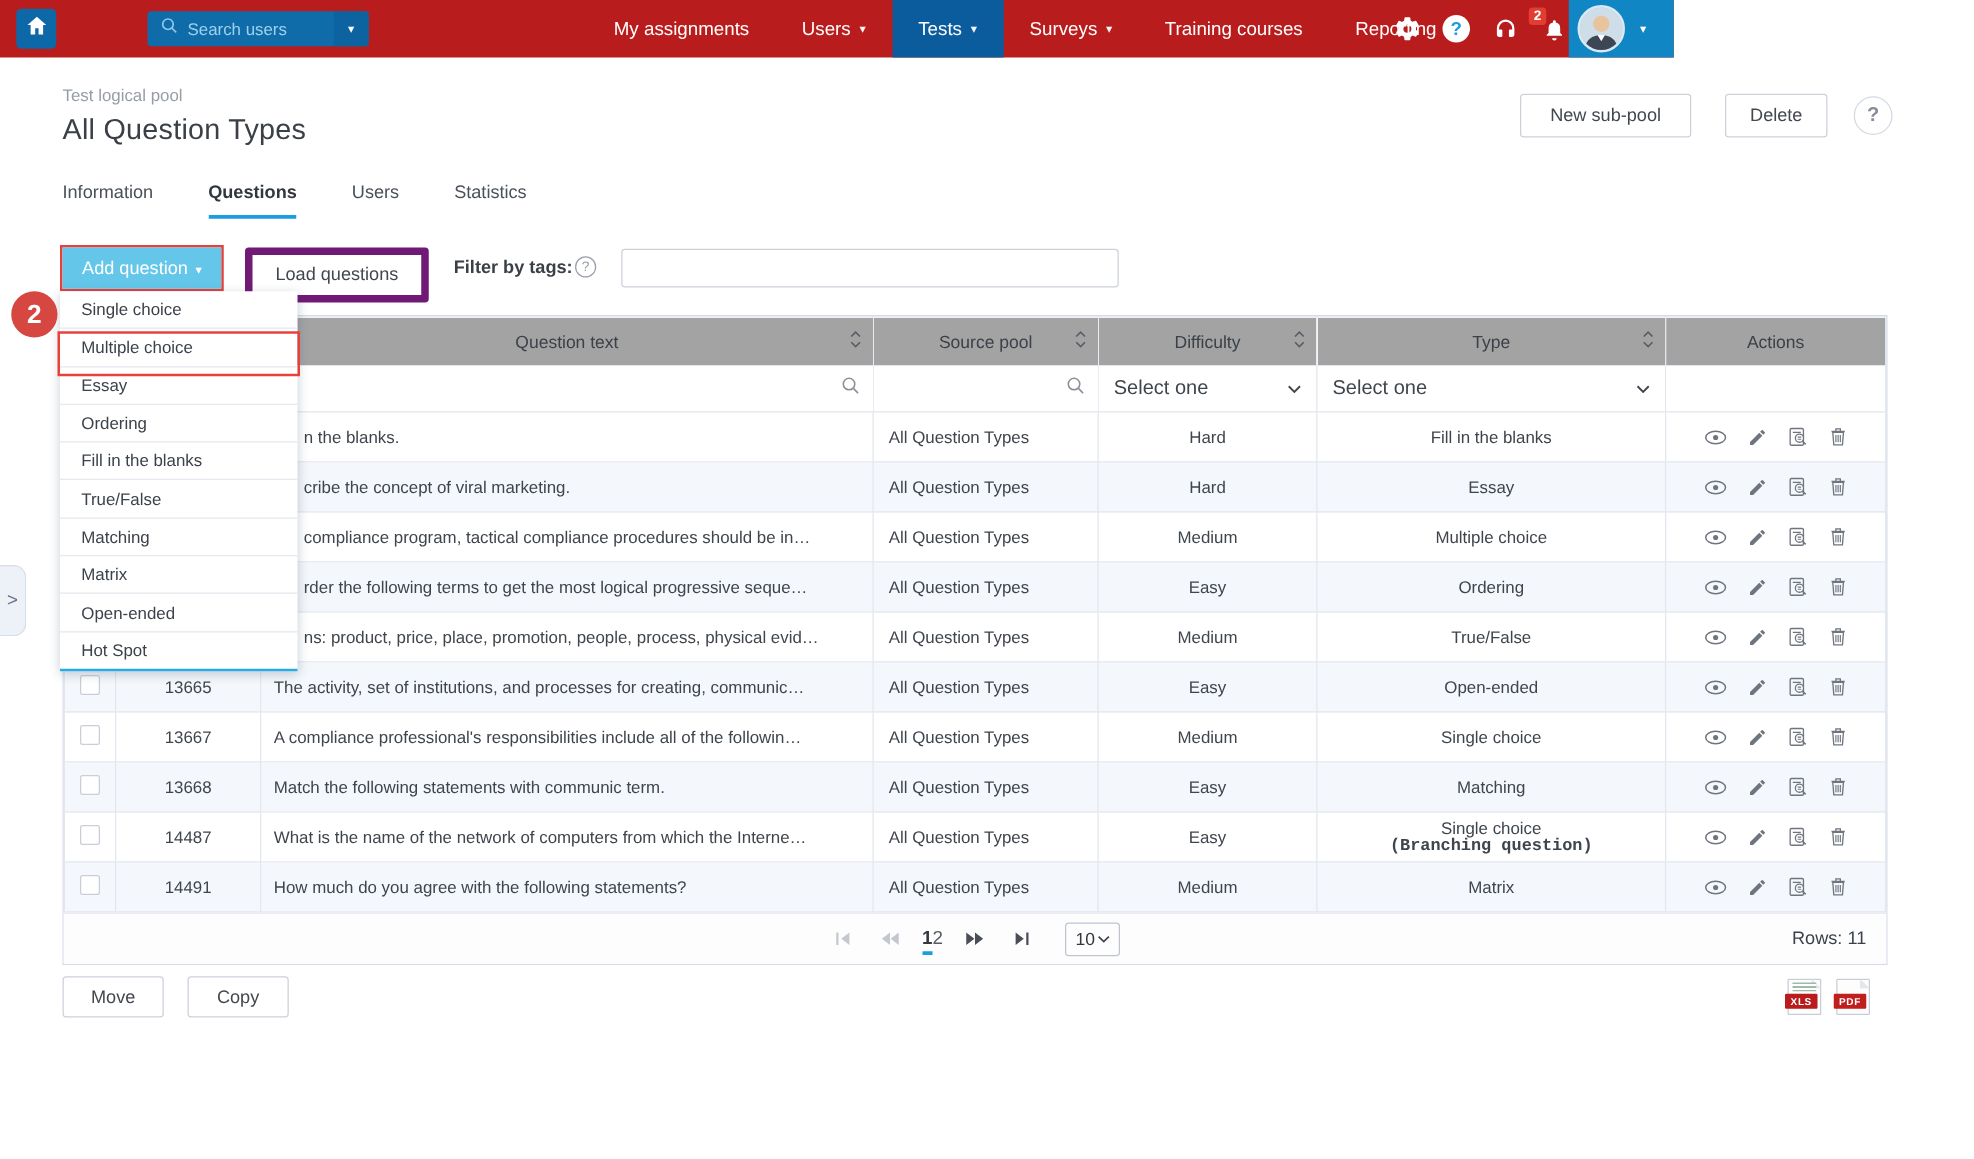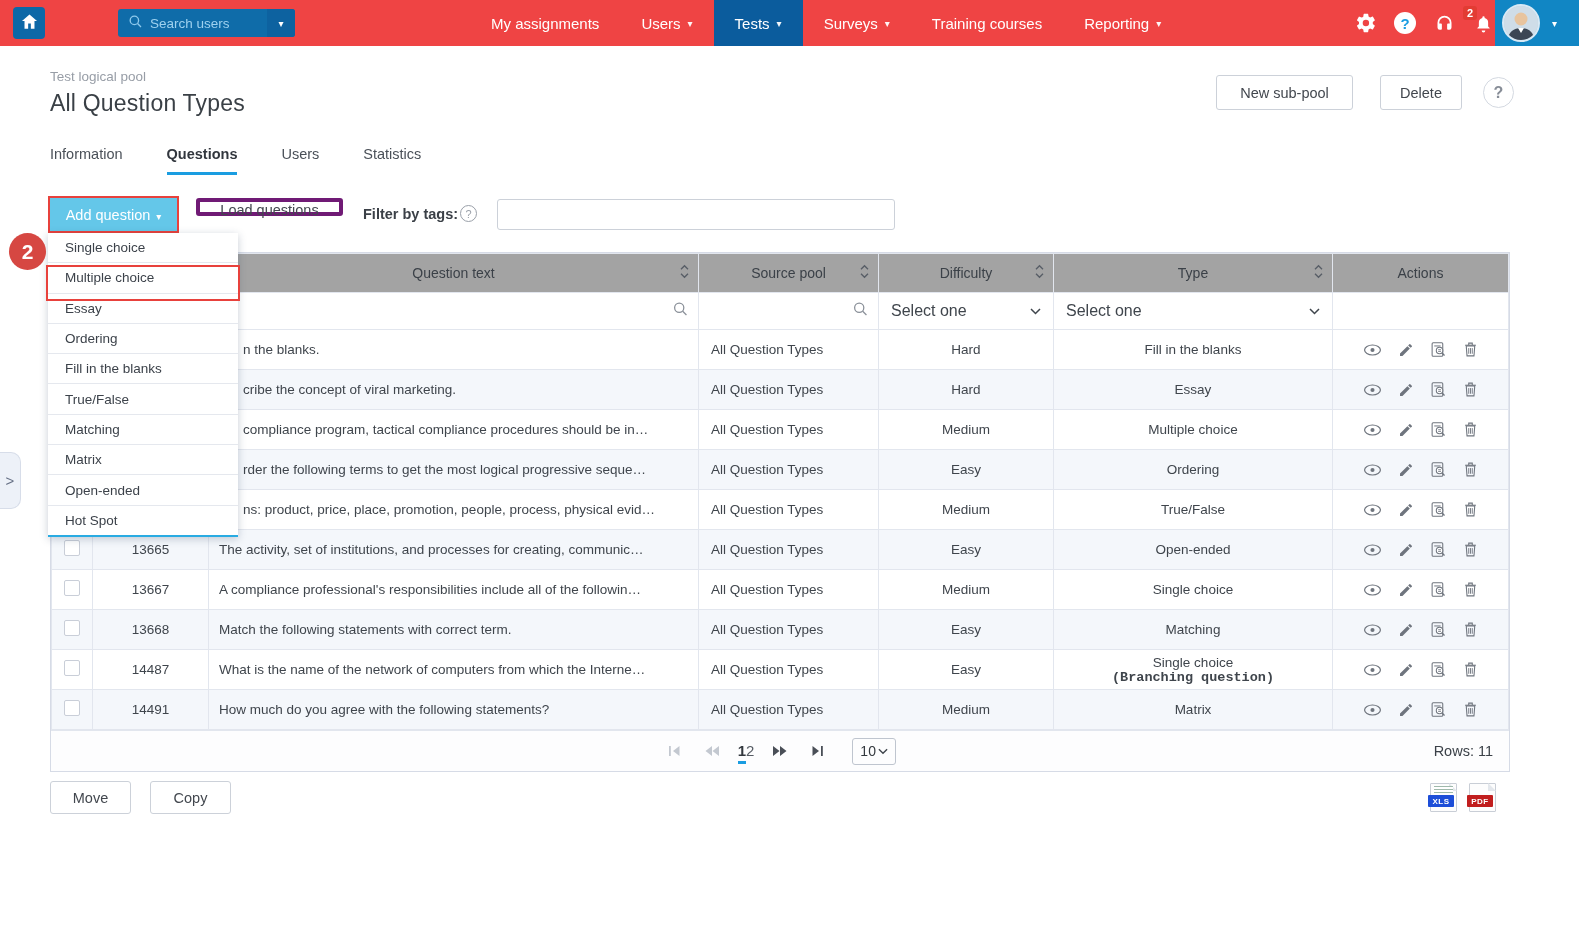--- a/index.html
+++ b/index.html
@@ -1,20 +1,20 @@
 <!DOCTYPE html>
 <html><head>
 <meta charset="utf-8">
 <style>
   * { margin:0; padding:0; box-sizing:border-box; }
   html,body { width:1579px; height:927px; background:#fff;
     font-family:"Liberation Sans","DejaVu Sans",sans-serif; color:#3f454c; overflow:hidden; }
 
   
-  #topbar { position:absolute; top:0; left:0; width:1579px; height:46px; background:#ef4444; }
+  #topbar { position:absolute; top:0; left:0; width:1339px; height:46px; background:#b91c1c; }
   #home-btn { position:absolute; top:7px; left:13px; width:32px; height:32px; background:#0d68a7;
     border-radius:4px; display:flex; align-items:center; justify-content:center; cursor:pointer; }
   #searchbox { position:absolute; top:9px; left:118px; width:177px; height:28px; background:#0f6ca9;
     border-radius:3px; display:flex; align-items:center; }
   #searchbox input { background:transparent; border:none; outline:none; color:#cfe8f7; font-size:13.5px;
     width:112px; }
   #searchbox input::placeholder { color:#9ed1ef; }
   #search-toggle { width:28px; height:28px; margin-left:auto; background:#0d62a0; border-radius:0 3px 3px 0;
     display:flex; align-items:center; justify-content:center; color:#fff; font-size:10px; cursor:pointer; }
   #nav { position:absolute; left:470px; top:0; height:46px; display:flex; align-items:stretch; }
@@ -45,22 +45,22 @@
   
   #tabs { position:absolute; top:146px; left:50px; display:flex; gap:44px; }
   .tab { font-size:14.5px; color:#4a5058; padding-bottom:10px; cursor:pointer; }
   .tab.active { color:#32373e; font-weight:bold; border-bottom:3px solid #1a9de1; }
 
   
   #addq-wrap { position:absolute; top:196px; left:48px; width:131px; height:37px; border:2px solid #e8413c; }
   #addq-btn { width:127px; height:33px; background:#64c7e9; color:#fff; font-size:14.5px; border:none;
     font-family:inherit; cursor:pointer; }
   #addq-btn .caret { font-size:10px; margin-left:6px; }
-  #loadq-btn { position:absolute; top:198px; left:196px; width:147px; height:18px; background:#fff;
-    border:4px solid #701a75; border-radius:3px; font-size:14.5px; color:#42474e; font-family:inherit; cursor:pointer; }
+  #loadq-btn { position:absolute; top:198px; left:196px; width:147px; height:44px; background:#fff;
+    border:6px solid #701a75; border-radius:3px; font-size:14.5px; color:#42474e; font-family:inherit; cursor:pointer; }
   #tags-label { position:absolute; top:206px; left:363px; font-size:14.5px; font-weight:bold; color:#3b4047; }
   #tags-help { position:absolute; top:205px; left:460px; width:17px; height:17px; border:1px solid #9aa0a9;
     border-radius:50%; color:#9aa0a9; font-size:11px; display:flex; align-items:center; justify-content:center; }
   #tags-input { position:absolute; top:199px; left:497px; width:398px; height:31px; border:1px solid #ccd1d9;
     border-radius:3px; font-size:14px; padding:0 10px; outline:none; font-family:inherit; }
 
   
   #addq-menu { position:absolute; top:233px; left:48px; width:190px; height:304px; background:#fff;
     box-shadow:0 2px 8px rgba(40,60,90,.25); border-bottom:2px solid #29abe2; display:flex; flex-direction:column; z-index:30; }
   .menu-item { flex:1; display:flex; align-items:center; padding-left:17px; font-size:13.5px; color:#3c424a; cursor:pointer; }
@@ -115,21 +115,21 @@
   .foot-btn { position:absolute; top:781px; width:81px; height:33px; background:#fff; border:1px solid #ccd1d9;
     border-radius:3px; font-size:14.5px; color:#42474e; font-family:inherit; cursor:pointer; }
   #move-btn { left:50px; } #copy-btn { left:150px; }
   #exports { position:absolute; top:783px; left:1430px; display:flex; gap:12px; }
   .exp-ic { width:27px; height:29px; position:relative; cursor:pointer; }
   .exp-page { position:absolute; inset:0; background:#fdfdfd; border:1px solid #c9ced6; border-radius:1px; }
   .exp-fold { position:absolute; top:0; right:0; width:8px; height:8px; background:#e3e7ec;
     clip-path:polygon(0 0,100% 100%,0 100%); }
   .exp-band { position:absolute; left:-2px; bottom:5px; right:3px; height:12px; color:#fff; font-size:8px;
     font-weight:bold; display:flex; align-items:center; justify-content:center; border-radius:1px; letter-spacing:.5px; }
-  .exp-band.xls { background:#1d4ed8; }
+  .exp-band.xls { background:#b91c1c; }
   .exp-band.pdf { background:#c11e1e; }
   .xls-grid { position:absolute; top:3px; left:4px; right:4px; height:7px;
     background:repeating-linear-gradient(#9fb9ab 0 1.5px, #fff 1.5px 3px); }
 </style>
 </head>
 <body>
 
 <div id="topbar">
   <div id="home-btn">
     <span>
@@ -615,21 +615,21 @@
                 <line x1="12.5" y1="10" x2="12.5" y2="18" stroke="#6f757e" stroke-width="1.3"></line>
                 <line x1="2.5" y1="6" x2="17.5" y2="6" stroke="#6f757e" stroke-width="1.6"></line>
                 <path d="M7.5 5.8V3h5v2.8" fill="none" stroke="#6f757e" stroke-width="1.5"></path>
               </svg>
             </span>
 </td>
         </tr>
         <tr>
           <td class="c-check"><span class="chk"></span></td>
           <td class="c-id">13668</td>
-          <td class="c-text">Match the following statements with correct term.</td>
+          <td class="c-text">Match the following statements with communic term.</td>
           <td class="c-src">All Question Types</td>
           <td class="c-dif">Easy</td>
           <td class="c-type">
             <div>Matching</div>
           </td>
           <td class="c-act">
   <span class="act-ic">
               <svg width="19" height="14" viewBox="0 0 24 16">
                 <ellipse cx="12" cy="8" rx="10" ry="6.3" fill="none" stroke="#6f757e" stroke-width="1.5"></ellipse>
                 <circle cx="12" cy="8" r="2.6" fill="#6f757e"></circle>

